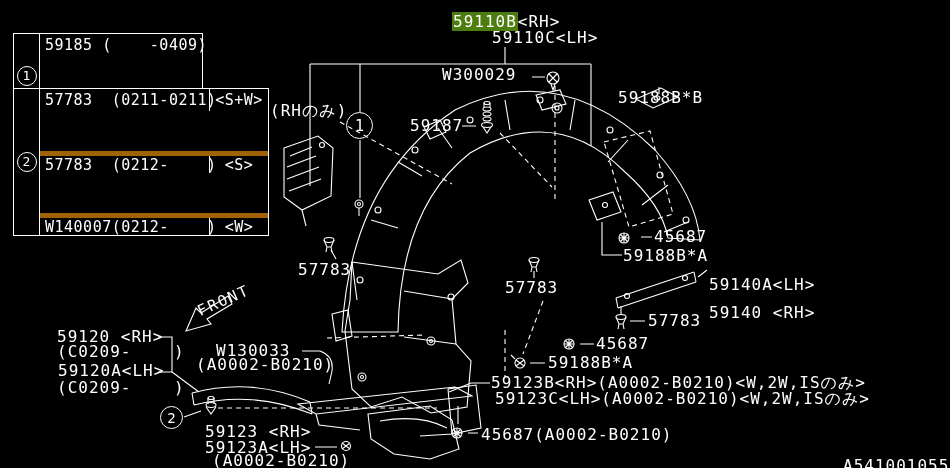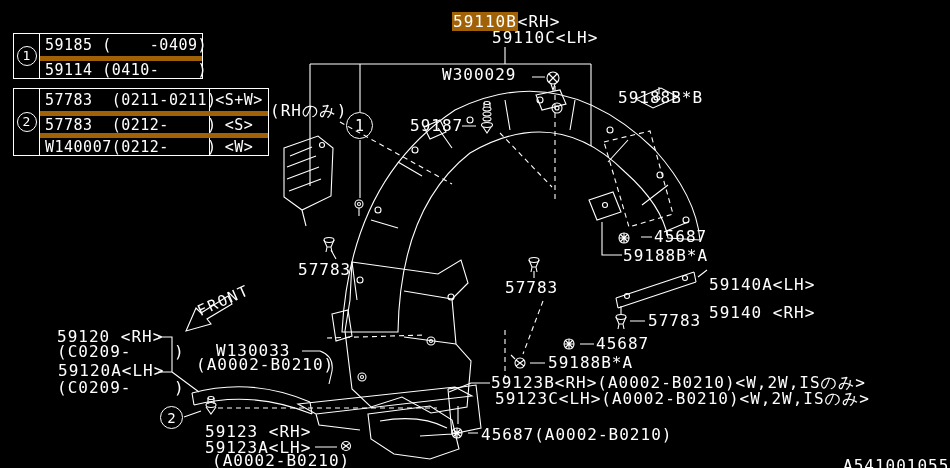--- a/index.html
+++ b/index.html
@@ -6,30 +6,30 @@
   .stage{
     position:relative;width:950px;height:468px;background:#000000;
     overflow:hidden;color:#ffffff;
     font-family:"DejaVu Sans Mono","Liberation Mono",monospace;
   }
   .stage svg{position:absolute;left:0;top:0;}
   .lbl{
     position:absolute;font-size:16px;line-height:17px;letter-spacing:1px;
     white-space:pre;color:#fff;
   }
-  .hl{background:#a16207;padding:0 1px;}
+  .hl{background:#4d7c0f;padding:0 1px;}
   .circ{
     position:absolute;border:1px solid #fff;border-radius:50%;
     display:flex;align-items:center;justify-content:center;
     font-size:14px;line-height:14px;box-sizing:border-box;
   }
   .tbl{position:absolute;display:flex;border:1px solid #fff;background:#000;}
   .tbl-ref{display:flex;align-items:center;justify-content:center;width:25px;border-right:1px solid #fff;}
   .tbl-ref .circ{position:static;width:20px;height:20px;font-size:13px;}
-  .tbl-rows{display:flex;flex-direction:column;}
+  .tbl-rows{display:flex;flex-direction:column;gap:40px;}
   .trow{display:flex;align-items:stretch;height:22px;box-sizing:border-box;}
   .trow + .trow{border-top:5px solid #a16207;}
   .cmain{display:flex;align-items:center;padding-left:5px;white-space:pre;font-size:15px;letter-spacing:.5px;}
   .cgrade{display:flex;align-items:center;justify-content:center;border-left:1px solid #fff;font-size:15px;letter-spacing:.5px;white-space:pre;}
   .front{transform:rotate(-24deg);transform-origin:left bottom;letter-spacing:2px;font-size:15px;}
 </style>
 </head>
 <body>
 
 <div class="stage">

